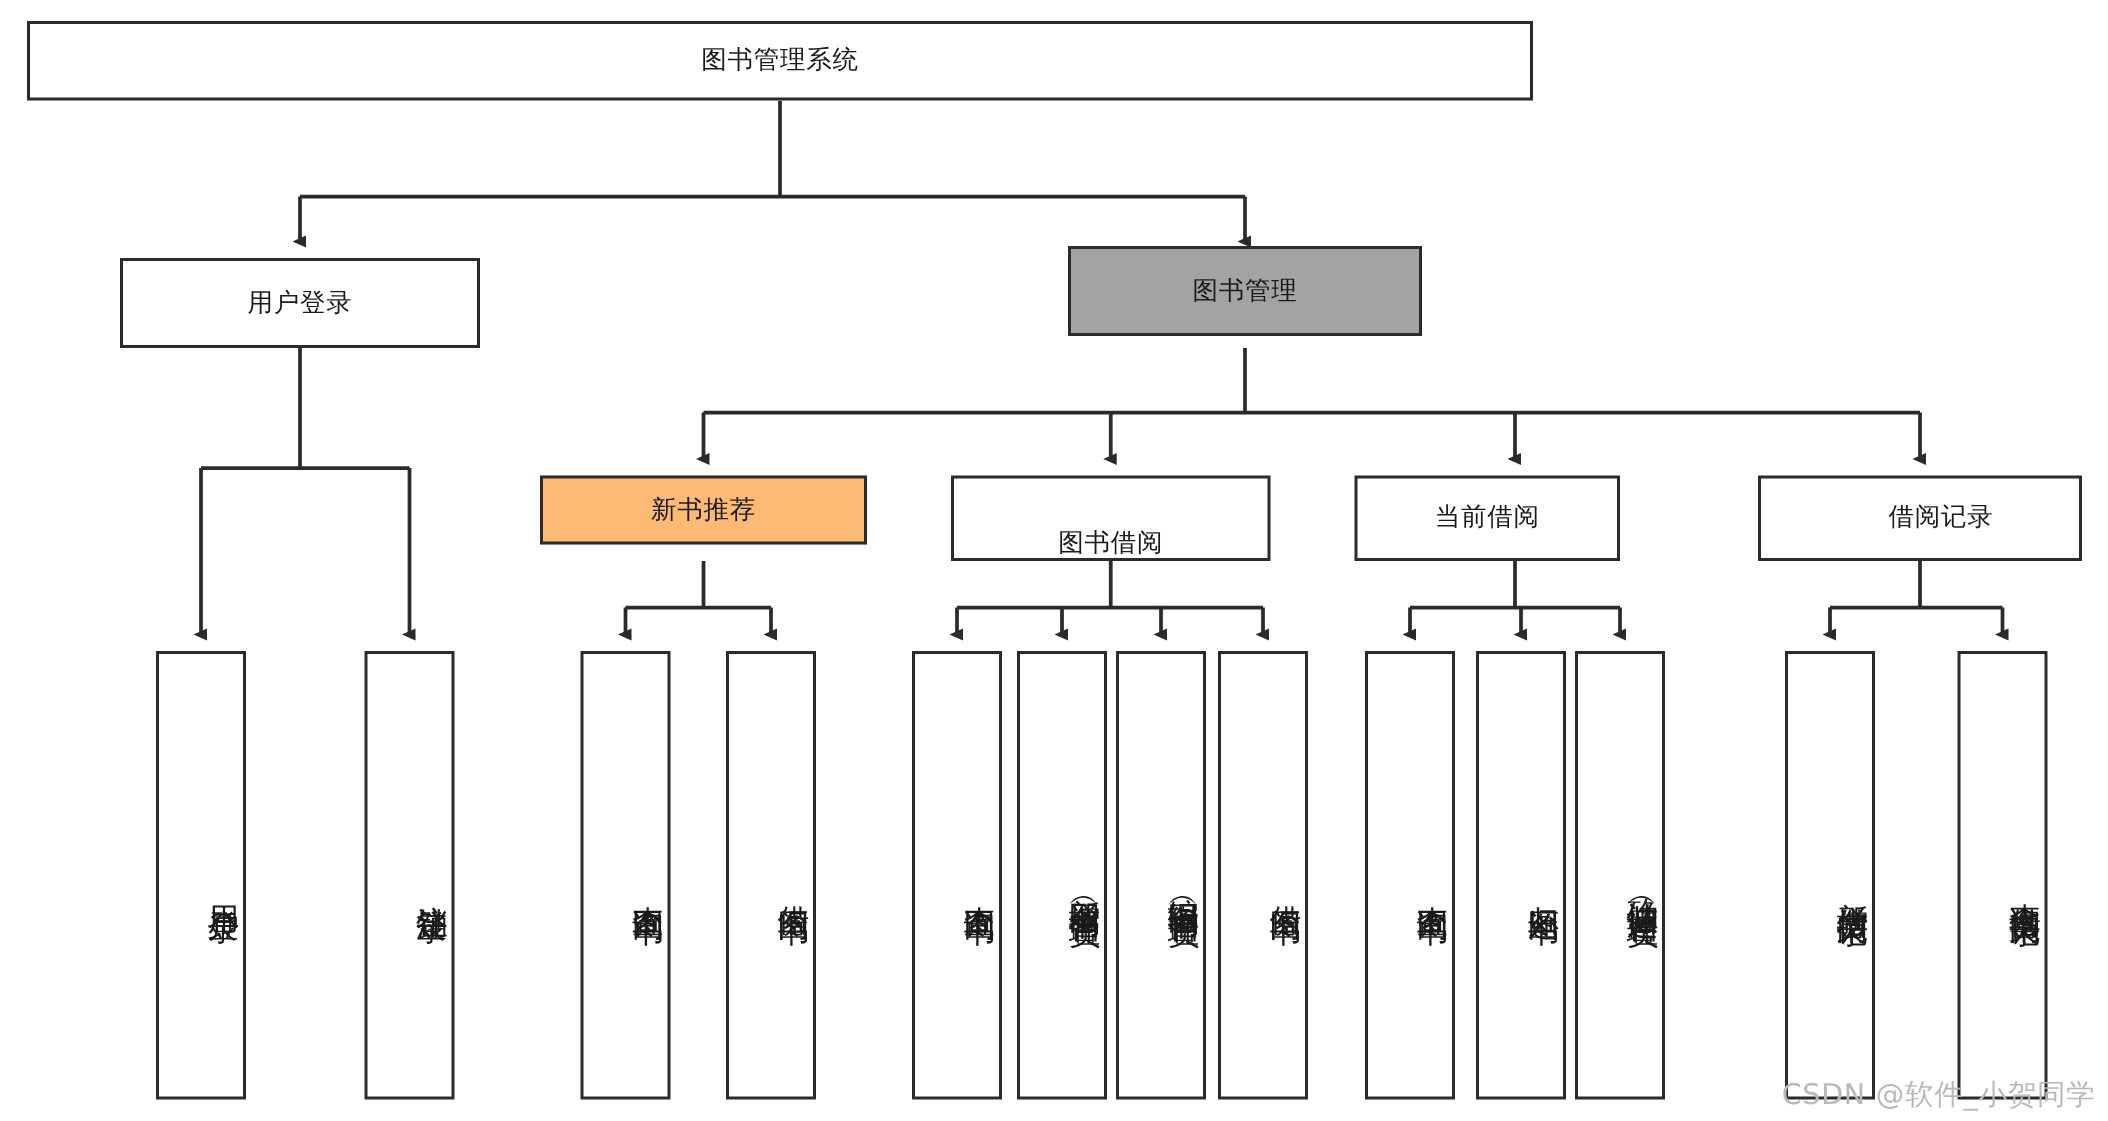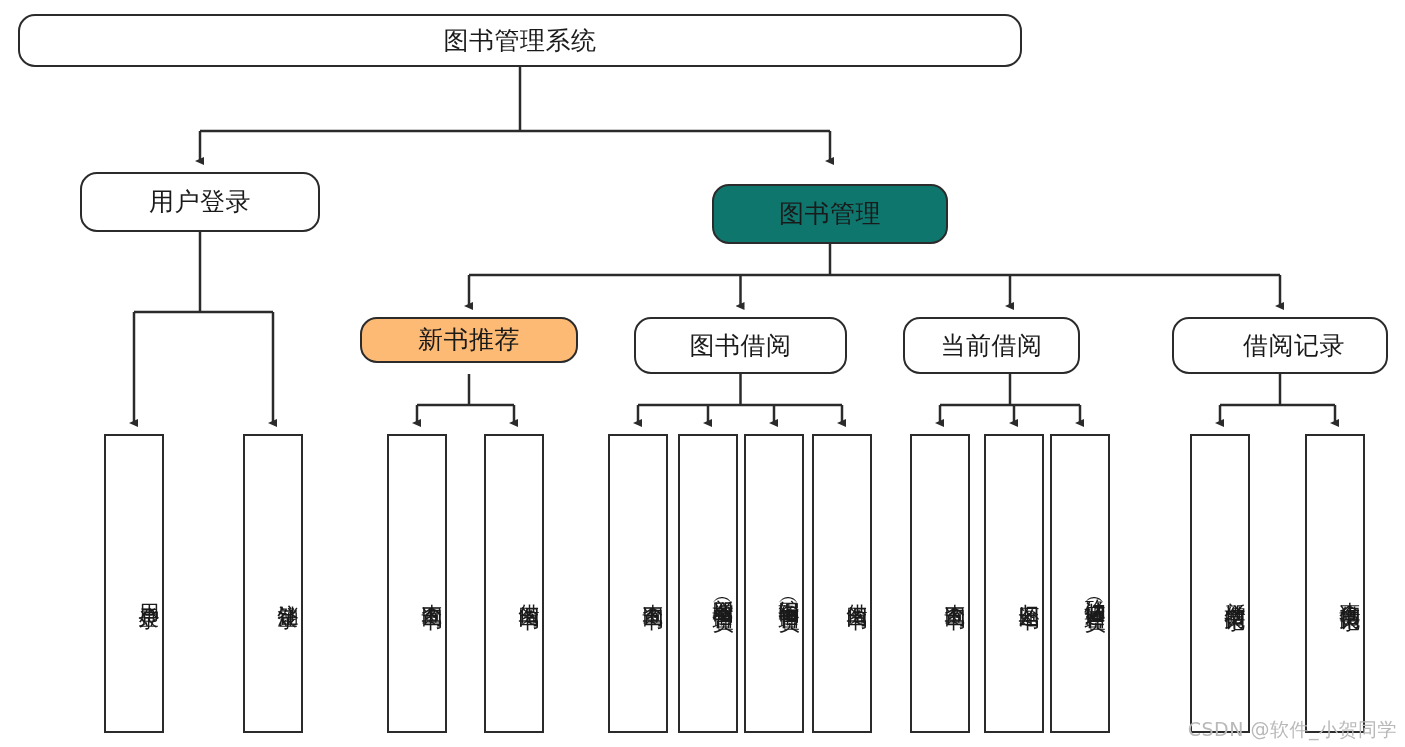--- a/index.html
+++ b/index.html
@@ -29,24 +29,23 @@
     box-sizing: border-box;
     border: 2px solid #2b2b2b;
     background: #ffffff;
     color: #1a1a1a;
     display: flex;
     align-items: center;
     justify-content: center;
     text-align: center;
   }
   .node.horiz {
-    font-size: 25px;
+    font-size: 17px;
     letter-spacing: 0.5px;
     line-height: 1.2;
-    border-radius: 17px;
   }
   .node.vert {
     writing-mode: vertical-rl;
     text-orientation: upright;
     font-size: 21px;
     line-height: 1.25;
     letter-spacing: 2px;
     padding-top: 14px;
     align-items: flex-start;
     justify-content: center;
@@ -113,27 +112,27 @@
         <path d="M1335,405 L1335,423" marker-end="url(#arrow)"></path>
       </g>
   </svg>
   <div id="nodes">
       <div class="node horiz" style="left: 18px; top: 14px; width: 1004px; height: 53px; border-color: rgb(43, 43, 43); color: rgb(26, 26, 26); background: rgb(255, 255, 255);">
         <span class="hlabel">图书管理系统</span>
       </div>
       <div class="node horiz" style="left: 80px; top: 172px; width: 240px; height: 60px; border-color: rgb(43, 43, 43); color: rgb(26, 26, 26); background: rgb(255, 255, 255);">
         <span class="hlabel">用户登录</span>
       </div>
-      <div class="node horiz" style="left: 712px; top: 184px; width: 236px; height: 60px; border-color: rgb(43, 43, 43); color: rgb(26, 26, 26); background: #0f766e;">
+      <div class="node horiz" style="left: 712px; top: 164px; width: 236px; height: 60px; border-color: rgb(43, 43, 43); color: rgb(26, 26, 26); background: #a3a3a3;">
         <span class="hlabel">图书管理</span>
       </div>
       <div class="node horiz" style="left: 360px; top: 317px; width: 218px; height: 46px; border-color: rgb(43, 43, 43); color: rgb(26, 26, 26); background: #fdba74;">
         <span class="hlabel">新书推荐</span>
       </div>
-      <div class="node horiz" style="left: 634px; top: 317px; width: 213px; height: 57px; border-color: rgb(43, 43, 43); color: rgb(26, 26, 26); background: rgb(255, 255, 255);">
+      <div class="node horiz" style="left: 634px; top: 317px; width: 213px; height: 57px; border-color: rgb(43, 43, 43); color: rgb(26, 26, 26); background: rgb(255, 255, 255); align-items: flex-end;">
         <span class="hlabel">图书借阅</span>
       </div>
       <div class="node horiz" style="left: 903px; top: 317px; width: 177px; height: 57px; border-color: rgb(43, 43, 43); color: rgb(26, 26, 26); background: rgb(255, 255, 255);">
         <span class="hlabel">当前借阅</span>
       </div>
       <div class="node horiz" style="left: 1172px; top: 317px; width: 216px; height: 57px; border-color: rgb(43, 43, 43); color: rgb(26, 26, 26); background: rgb(255, 255, 255); padding-left: 28px;">
         <span class="hlabel">借阅记录</span>
       </div>
       <div class="node vert" style="left: 104px; top: 434px; width: 60px; height: 299px; border-color: rgb(43, 43, 43); color: rgb(26, 26, 26); background: rgb(255, 255, 255);">
         <span class="vlabel">用户登录</span>

